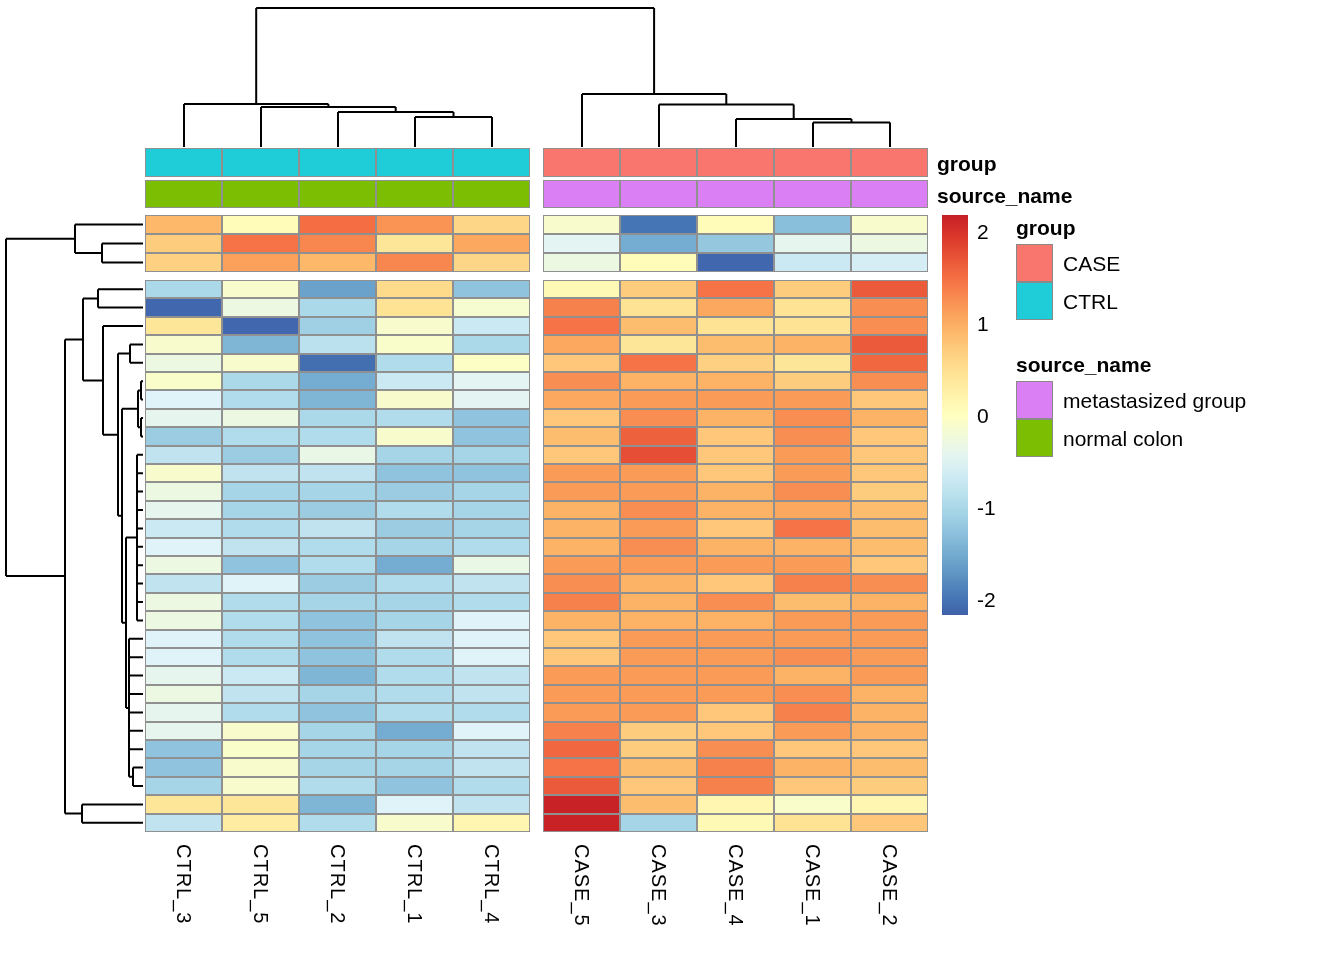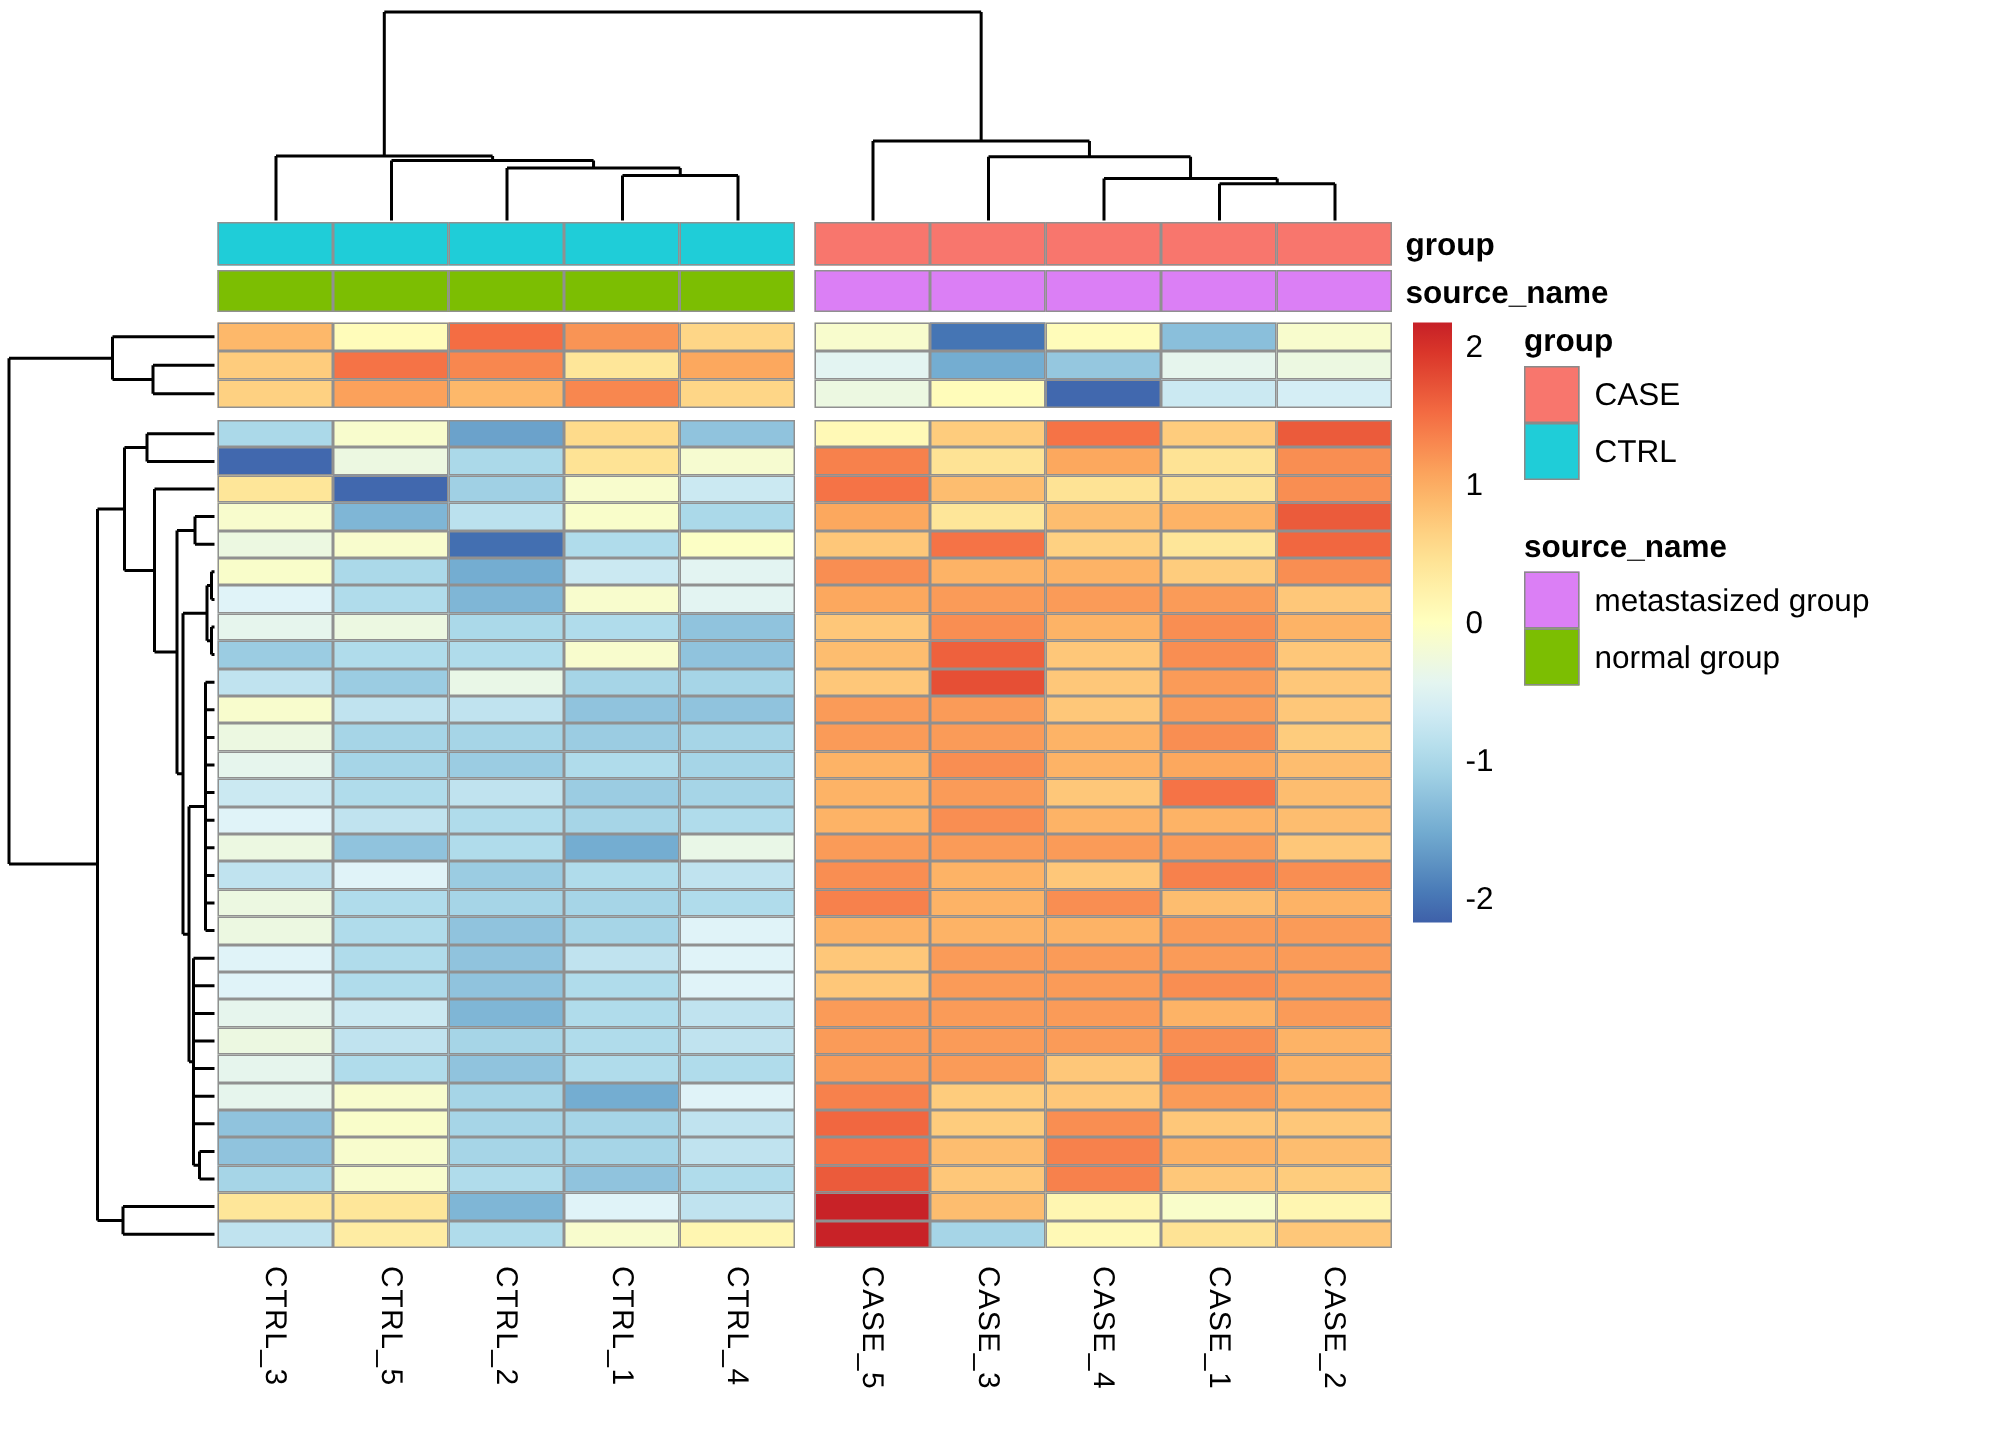--- a/index.html
+++ b/index.html
@@ -416,15 +416,15 @@
   <div class="legtitle" style="top:216px;">group</div>
   <div class="legswatch" style="top: 244px; background: rgb(248, 118, 109);" id="sw-case"></div>
   <div class="legtext" style="top:252px;">CASE</div>
   <div class="legswatch" style="top: 282px; background: rgb(31, 205, 216);" id="sw-ctrl"></div>
   <div class="legtext" style="top:290px;">CTRL</div>
 
   <div class="legtitle" style="top:353px;">source_name</div>
   <div class="legswatch" style="top: 381px; background: rgb(219, 127, 245);" id="sw-meta"></div>
   <div class="legtext" style="top:389px;">metastasized group</div>
   <div class="legswatch" style="top: 419px; background: rgb(124, 190, 2);" id="sw-normal"></div>
-  <div class="legtext" style="top:427px;">normal group</div>
+  <div class="legtext" style="top:427px;">normal colon</div>
 
 </div>
 
 </body></html>

